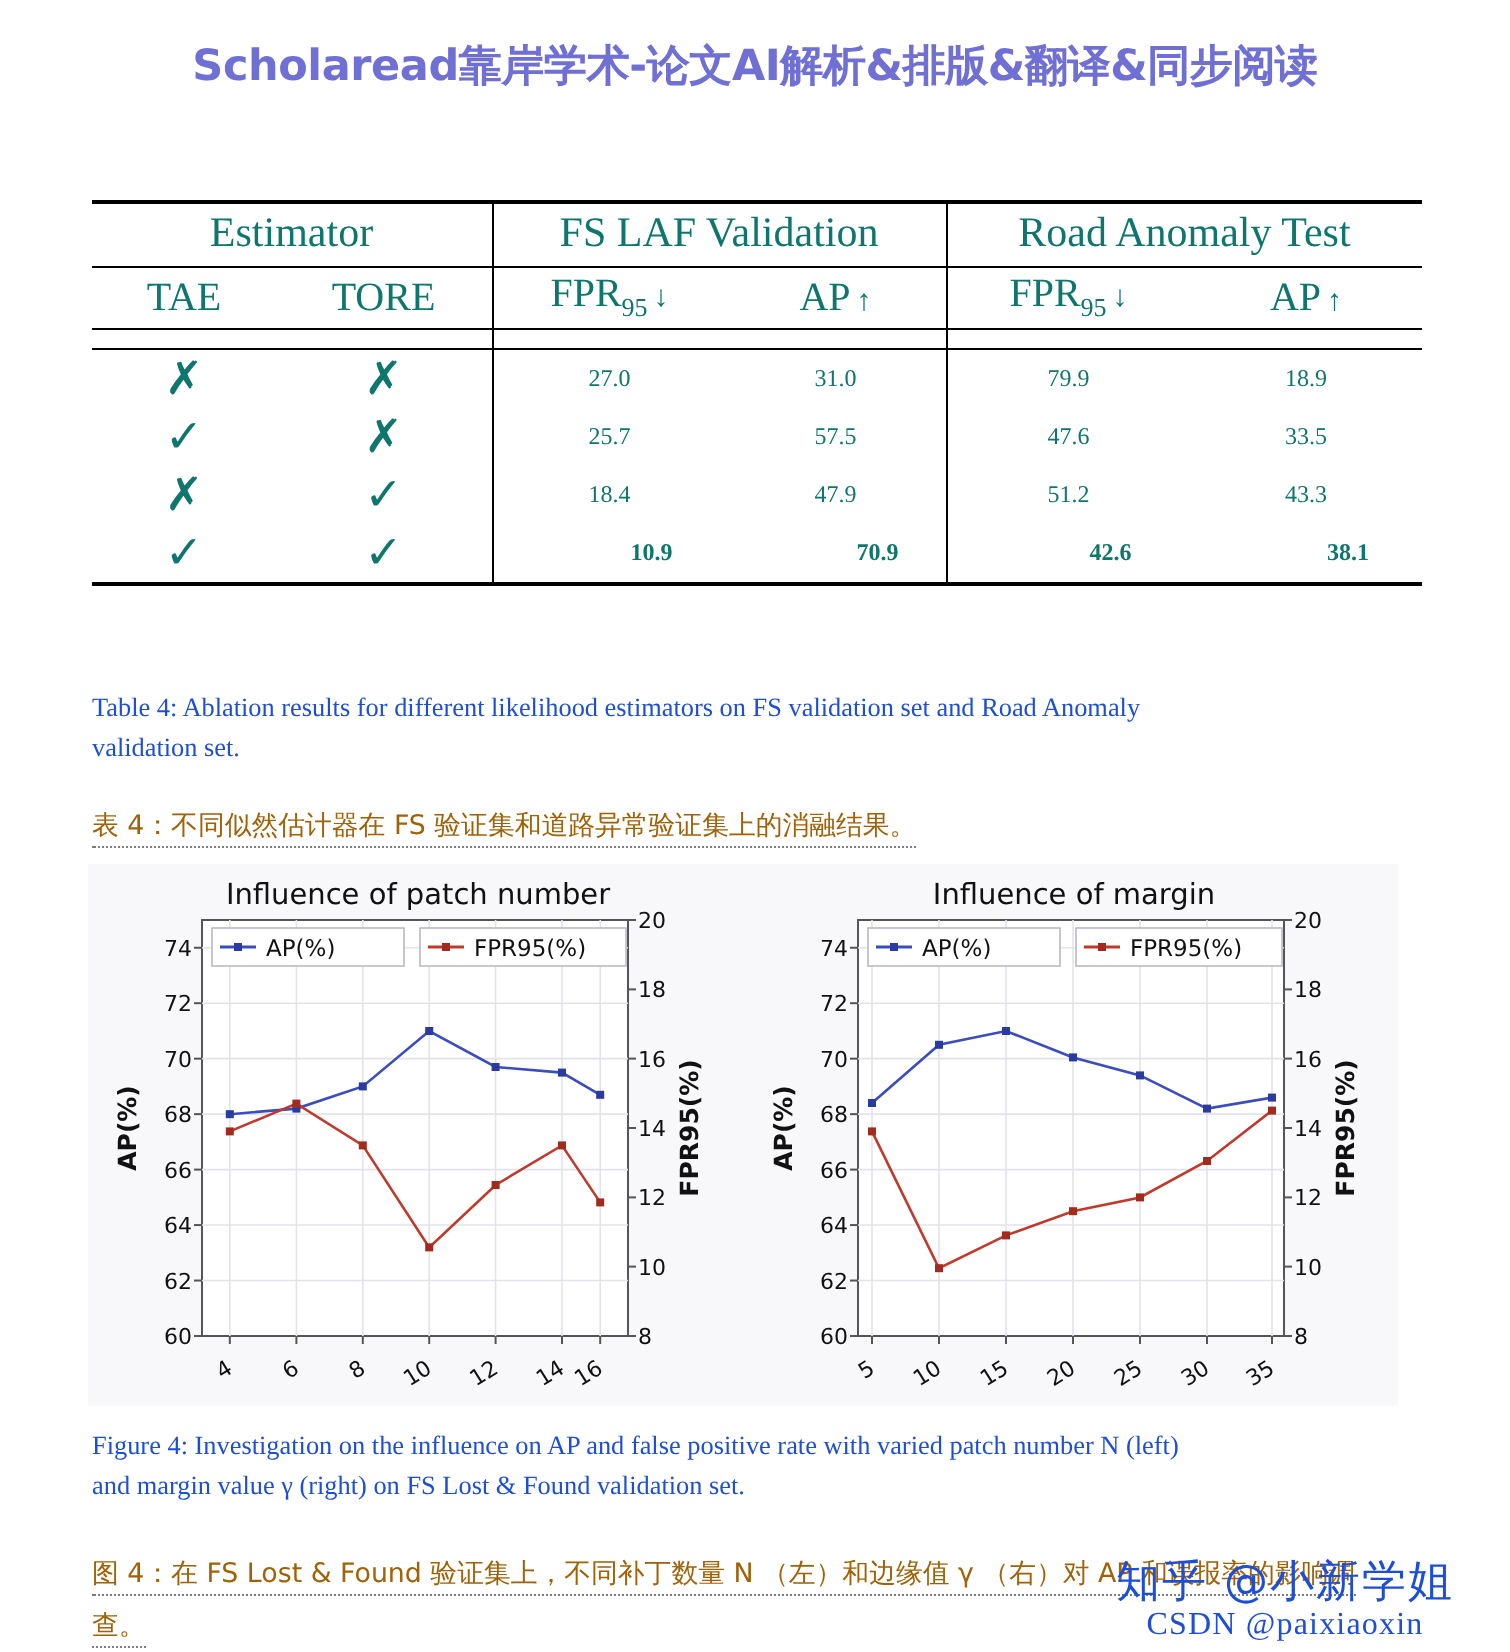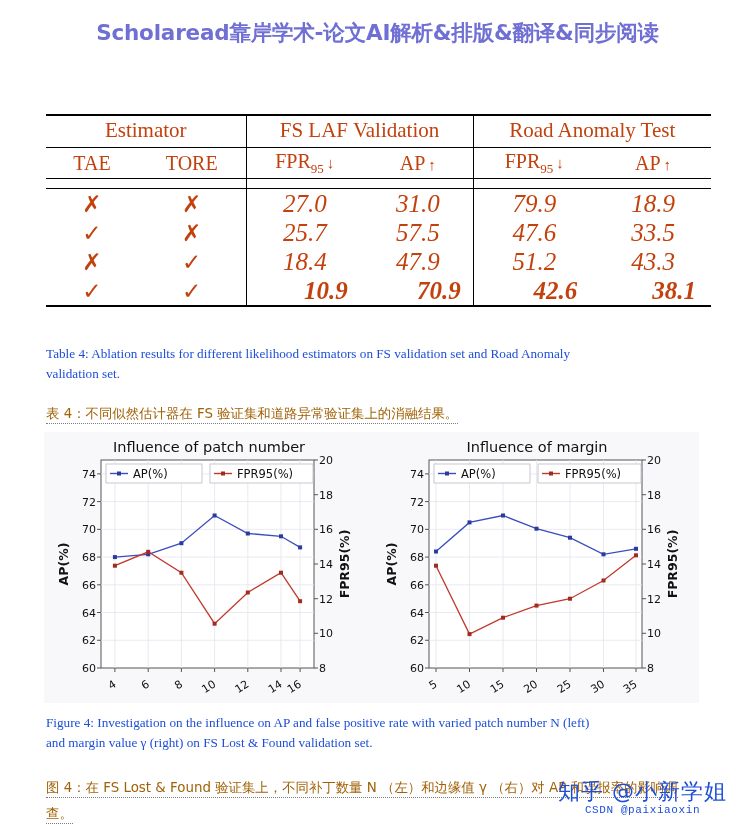--- a/index.html
+++ b/index.html
@@ -36,41 +36,40 @@
   
   #table-wrap {
     position: absolute;
     left: 46px; top: 100px;
     width: 665px;
   }
   table.paper-table {
     border-collapse: collapse;
     width: 665px;
     font-family: "Liberation Serif", serif;
-    color: #c2410c;
-    margin-top: 14px;
+    color: #0f766e;
   }
   table.paper-table td, table.paper-table th {
     padding: 0;
     font-weight: normal;
     text-align: center;
     vertical-align: middle;
   }
   .rule-top    { border-top: 2.2px solid #000; }
   .rule-mid    { border-top: 1.1px solid #000; }
   .rule-dbl    { border-top: 1.1px solid #000; border-bottom: 1.1px solid #000; }
   .vline       { border-left: 1.1px solid #000; }
 
   .hdr-group   { font-size: 21px; height: 29px; padding-bottom:2px !important; }
   .hdr-sub     { font-size: 20px; height: 30px; }
   .sub-95      { font-size: 13px; vertical-align: sub; }
   .arrow       { font-size: 15px; padding-left: 3px; }
 
   td.mark      { font-size: 23px; height: 29px; font-family: "DejaVu Sans", sans-serif; }
-  td.num       { font-size: 25px; height: 29px; font-style: italic; }
+  td.num       { font-size: 12px; height: 29px; }
   td.num.bold  { font-weight: bold; padding-left: 42px; }
 
   .spacer-row td { height: 9px; }
   .spacer-row-b td { height: 7px; }
 
   
   col.c-tae  { width: 92px; }
   col.c-tore { width: 108px; }
   col.c-a1   { width: 117px; }
   col.c-a2   { width: 110px; }
@@ -117,21 +116,21 @@
   
   #watermark {
     position: absolute;
     left: 535px; top: 780px;
     width: 215px;
     text-align: center;
     color: #1d4ed8;
     pointer-events: none;
   }
   #wm1 { font-family: "DejaVu Sans", sans-serif; font-size: 22px; letter-spacing: 1px; line-height: 1.05; }
-  #wm2 { font-family: Liberation Mono, monospace; font-size: 11px; letter-spacing: 0.6px; margin-top: 1px; }
+  #wm2 { font-family: Liberation Serif, serif; font-size: 16px; letter-spacing: 0.6px; margin-top: 1px; }
 </style>
 </head>
 <body>
 
 <div id="banner">
   <span class="btxt">Scholaread靠岸学术-论文AI解析&amp;排版&amp;翻译&amp;同步阅读</span>
 </div>
 
 <div id="table-wrap">
   <table class="paper-table">

